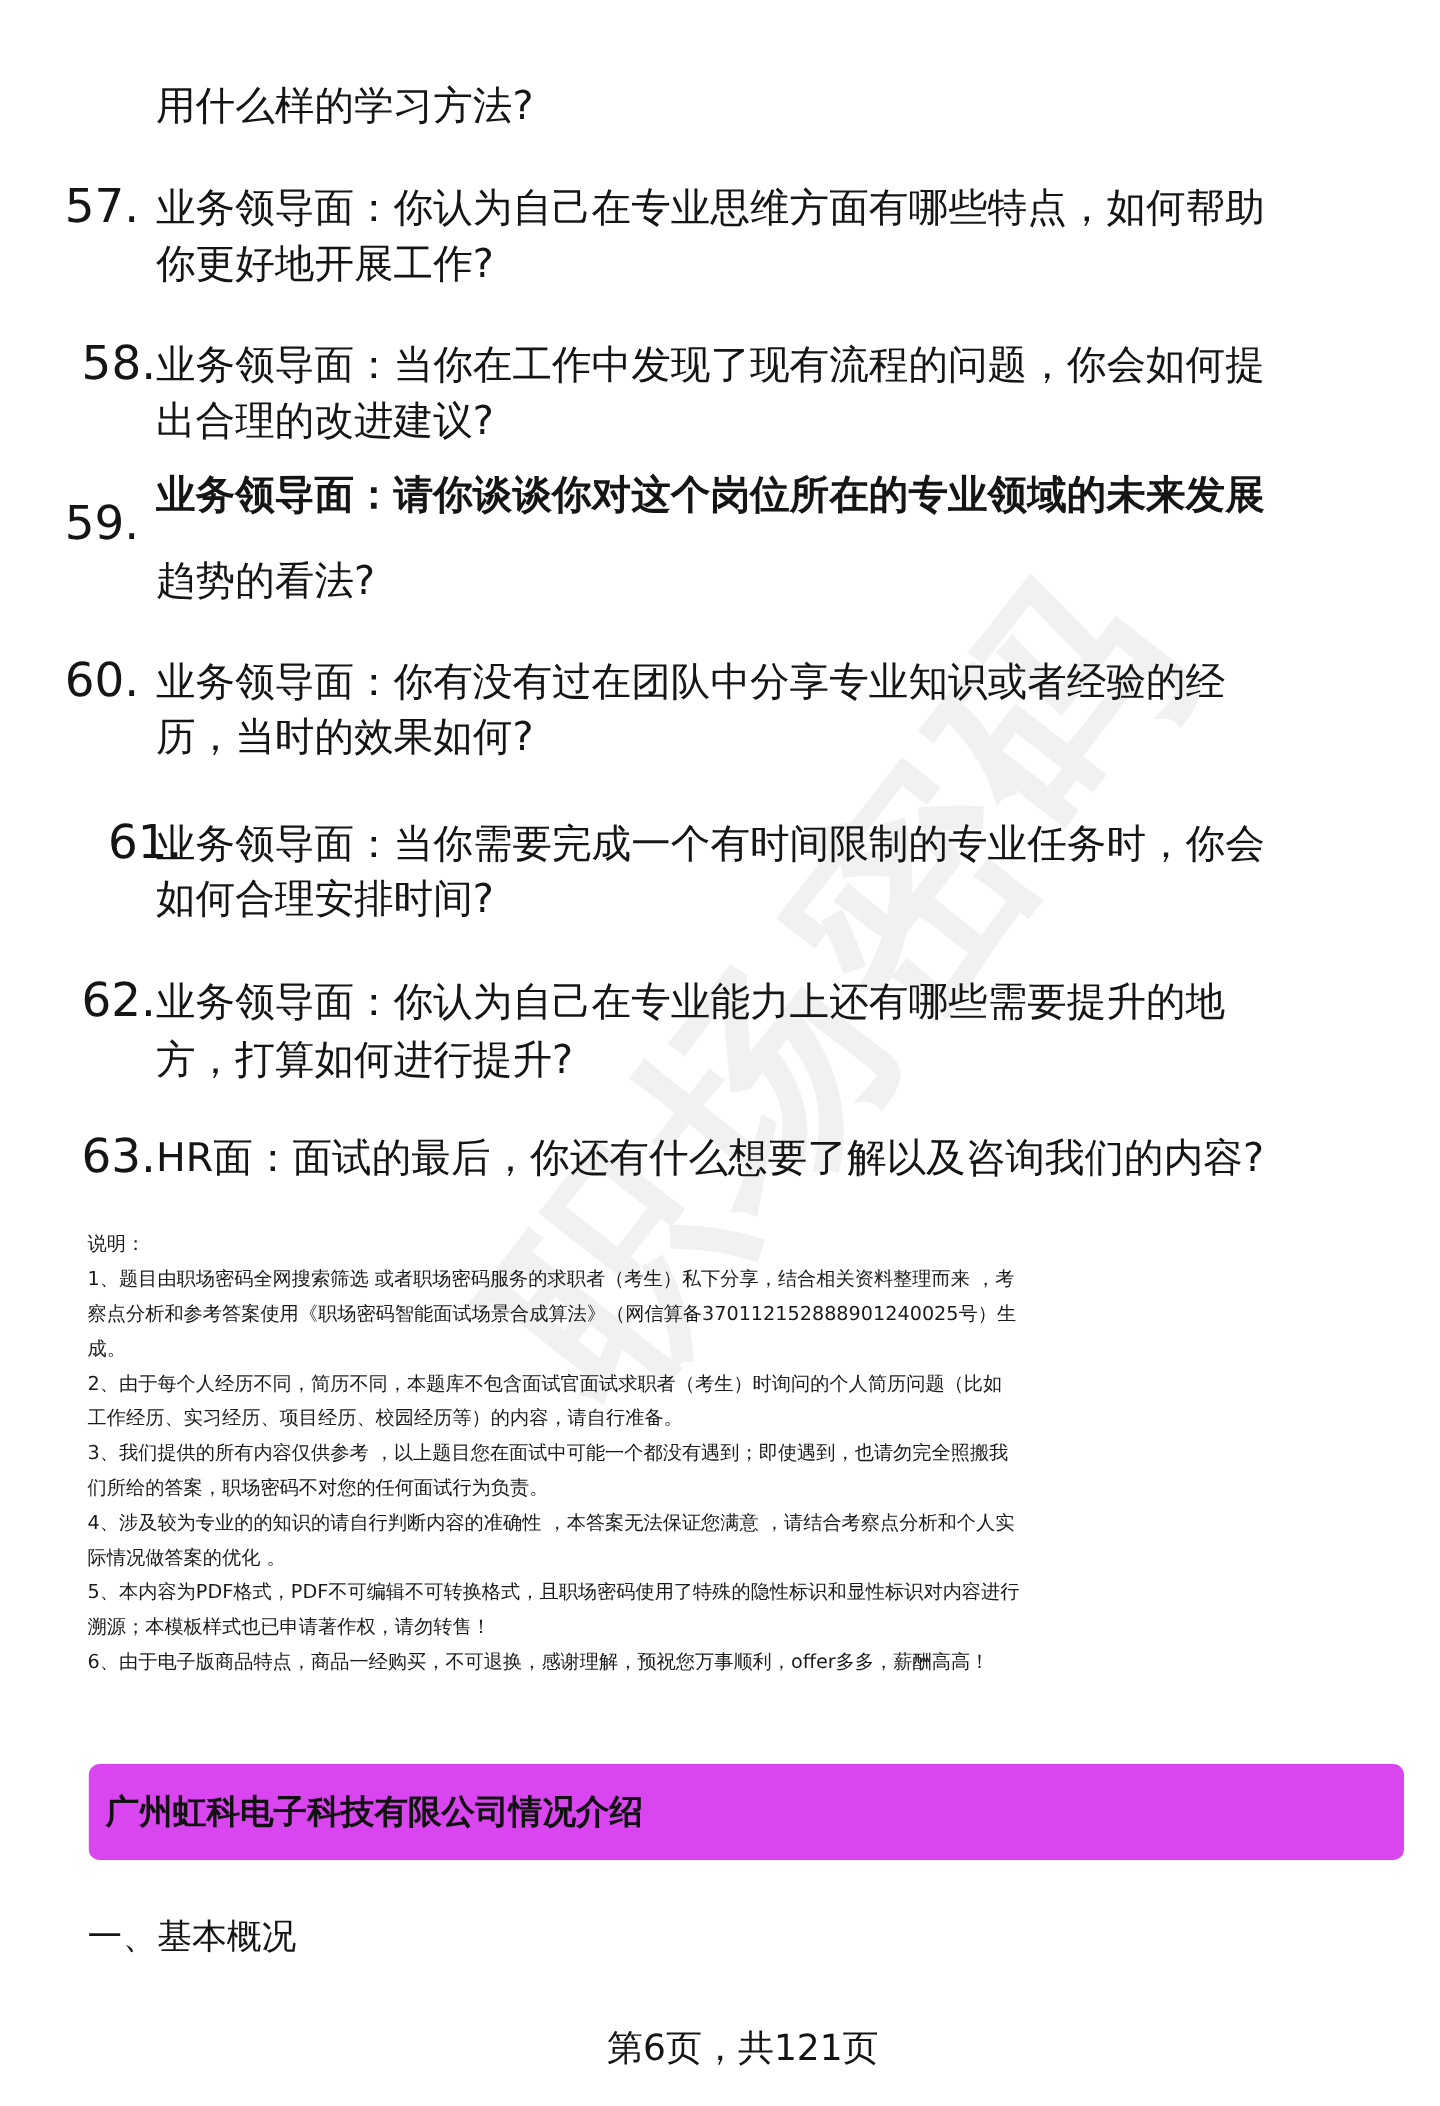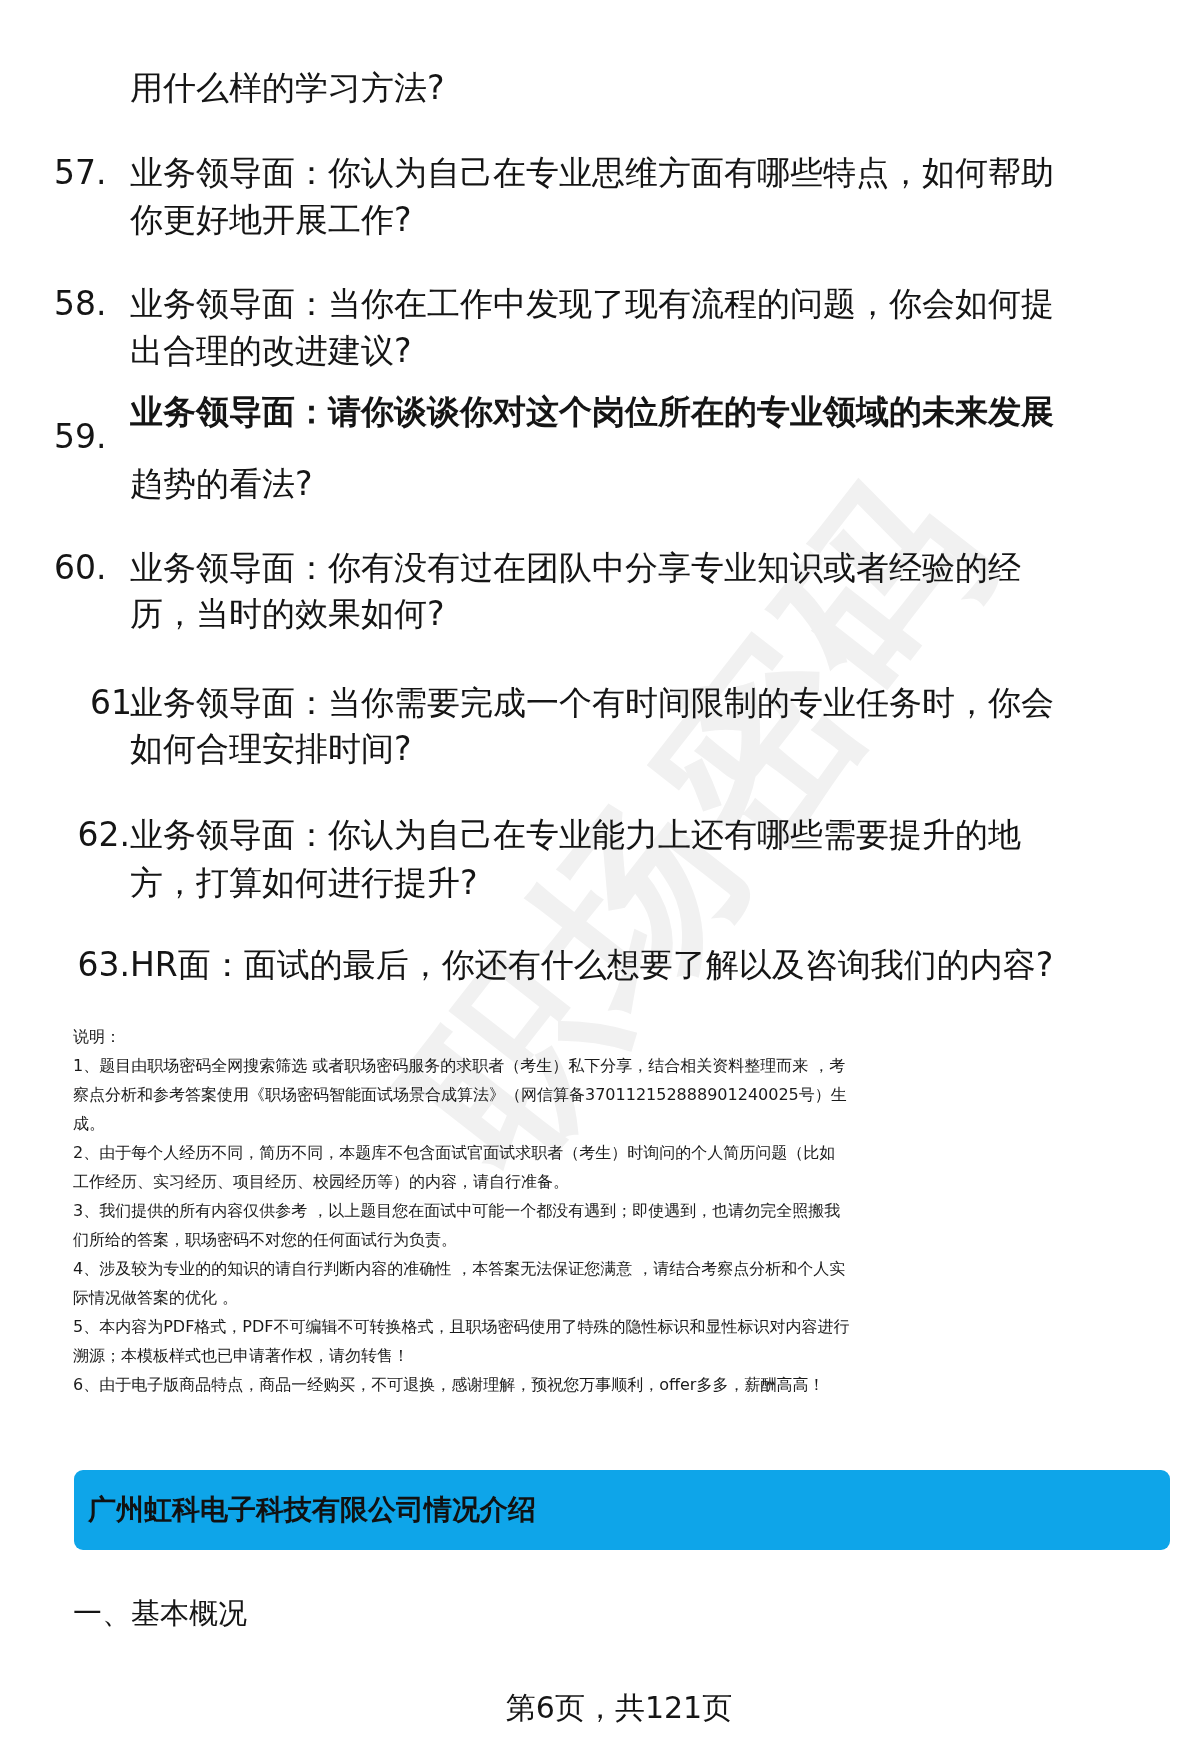--- a/index.html
+++ b/index.html
@@ -17,32 +17,32 @@
     text-align: center; z-index: 0; pointer-events: none;
   }
   .layer { position: absolute; left: 0; top: 0; width: 1200px; height: 1755px; z-index: 1; }
 
   .q-line {
     position: absolute; left: 130px; width: 1030px;
     font-size: 33px; line-height: 47px; white-space: nowrap;
   }
   .q-num {
     position: absolute; left: 54px; width: 76px;
-    font-size: 33px; line-height: 47px; white-space: nowrap;
+    font-size: 39px; line-height: 47px; white-space: nowrap;
   }
 
   .notes {
     position: absolute; left: 73px; top: 1022px; width: 1090px;
     font-size: 16px; line-height: 29px; color: #1a1a1a;
   }
   .notes div { white-space: nowrap; }
 
   .section-bar {
     position: absolute; left: 74px; top: 1470px; width: 1096px; height: 80px;
-    background: #0ea5e9; border-radius: 9px; text-decoration: underline;
+    background: #d946ef; border-radius: 9px; text-decoration: underline;
   }
   .section-title {
     position: absolute; left: 14px; top: 0; line-height: 80px;
     font-size: 28px; font-weight: bold; color: #111111; white-space: nowrap;
   }
   .subheading {
     position: absolute; left: 73px; top: 1594px;
     font-size: 29px; line-height: 38px; white-space: nowrap;
   }
   .footer {
@@ -59,21 +59,21 @@
 
   <div class="q-line" style="top:64px;">用什么样的学习方法?</div>
 
   <div>
     <div class="q-num" style="top:149px;">57.</div>
     <div class="q-line" style="top:149px;">业务领导面：你认为自己在专业思维方面有哪些特点，如何帮助</div>
     <div class="q-line" style="top:196px;">你更好地开展工作?</div>
   </div>
 
   <div>
-    <div class="q-num" style="top:280px;">58.</div>
+    <div class="q-num" style="top:280px;margin-left:14px;">58.</div>
     <div class="q-line" style="top:280px;">业务领导面：当你在工作中发现了现有流程的问题，你会如何提</div>
     <div class="q-line" style="top:327px;">出合理的改进建议?</div>
   </div>
 
   <div>
     <div class="q-num" style="top:413px;">59.</div>
     <div class="q-line" style="top:388px;font-weight:bold;">业务领导面：请你谈谈你对这个岗位所在的专业领域的未来发展</div>
     <div class="q-line" style="top:460px;">趋势的看法?</div>
   </div>
 

